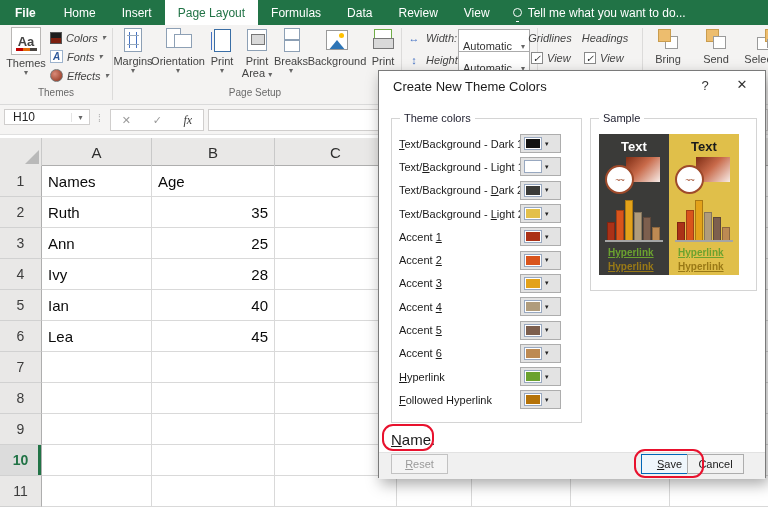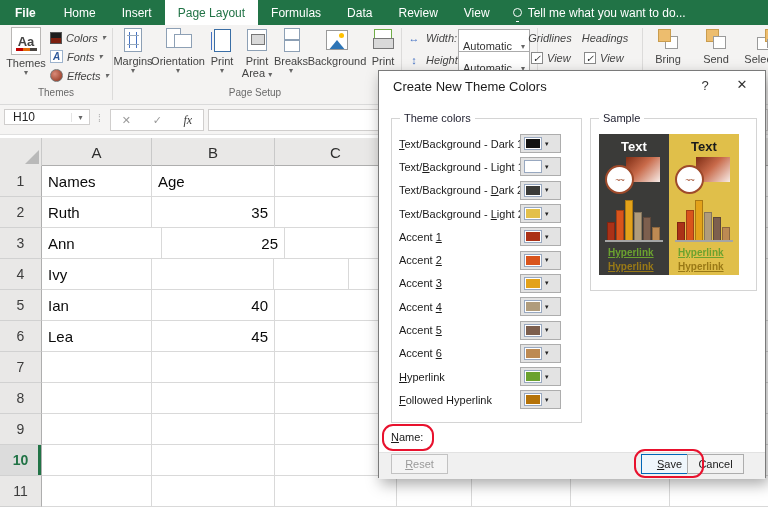--- a/index.html
+++ b/index.html
@@ -98,21 +98,21 @@
   .swatch .col { width:18px; height:13px; border:1px solid #98a8c0; box-shadow:inset 0 0 0 1px #fff; }
   .swatch .sc { font-size:7px; color:#222; }
   .spanel { position:absolute; width:70px; height:141px; }
   .s-text { position:absolute; top:5px; width:100%; text-align:center; font-size:13px; font-weight:bold; }
   .s-rect { position:absolute; left:27px; top:23px; width:34px; height:25px; background:linear-gradient(135deg,#7e2d14 0%,#c86a4a 45%,#f7ece8 100%); }
   .s-circle { position:absolute; left:6px; top:31px; width:29px; height:29px; border-radius:50%; background:#fff; border:2px solid #9e4a2b; display:flex; align-items:center; justify-content:center; font-size:9px; color:#9e4a2b; letter-spacing:-1px; }
   .s-base { position:absolute; left:6px; top:106px; width:58px; height:2px; background:#a5a5a5; }
   .s-bars { position:absolute; left:8px; bottom:35px; width:54px; height:40px; display:flex; align-items:flex-end; gap:1px; }
   .s-bars .bar { width:8px; border:1px solid rgba(0,0,0,.25); border-bottom:none; }
   .s-link { position:absolute; left:9px; font-size:10px; font-weight:bold; text-decoration:underline; }
-  .name-label { position:absolute; left:12px; top:360px; font-size:11px; color:#1a1a1a; }
+  .name-label { position:absolute; left:12px; top:360px; font-size:15px; color:#1a1a1a; }
   .name-label .u { text-decoration:underline; }
   .oval { position:absolute; border:2px solid #e8112d; border-radius:11px; z-index:12; pointer-events:none; }
   .name-input { position:absolute; left:59px; top:357px; width:320px; height:20px; background:#fff; border:1px solid #7a7a7a; font-size:11px; display:flex; align-items:center; padding-left:3px; }
   .name-input .sel { background:#abcdf0; color:#111; padding:1px 2px; }
   .dfooter { position:absolute; left:0; top:381px; width:100%; height:27px; background:#f0f0f0; border-top:1px solid #e2e2e2; }
   .dbtn { position:absolute; top:383px; width:57px; height:20px; font-size:11px; display:flex; align-items:center; justify-content:center; background:#f2f2f2; border:1px solid #adadad; color:#1a1a1a; }
   .dbtn .u { text-decoration:underline; }
   .dbtn.disabled { color:#9a9a9a; background:#f4f4f4; border-color:#c2c2c2; }
   .dbtn.default { border:1px solid #0066b8; background:#eff6fc; }
 </style>
@@ -332,31 +332,32 @@
         <div class="cell" style="width:110px;">Ruth</div>
         <div class="cell num" style="width:123px;">35</div>
         <div class="cell" style="width:122px;"></div>
         <div class="cell" style="width:75px;"></div>
           <div class="cell" style="width:99px;"></div>
           <div class="cell" style="width:99px;"></div>
           <div class="cell" style="width:98px; border-right:none;"></div>
       </div>
       <div class="grow">
         <div class="rowhead">3</div>
-        <div class="cell" style="width:120px;">Ann</div>
+        <div class="cell" style="width:110px;">Ann</div>
         <div class="cell num" style="width:123px;">25</div>
         <div class="cell" style="width:122px;"></div>
         <div class="cell" style="width:75px;"></div>
           <div class="cell" style="width:99px;"></div>
           <div class="cell" style="width:99px;"></div>
           <div class="cell" style="width:98px; border-right:none;"></div>
       </div>
       <div class="grow">
         <div class="rowhead">4</div>
         <div class="cell" style="width:110px;">Ivy</div>
+        <div class="cell num" style="width:123px;">28</div>
         <div class="cell" style="width:122px;"></div>
         <div class="cell" style="width:75px;"></div>
           <div class="cell" style="width:99px;"></div>
           <div class="cell" style="width:99px;"></div>
           <div class="cell" style="width:98px; border-right:none;"></div>
       </div>
       <div class="grow">
         <div class="rowhead">5</div>
         <div class="cell" style="width:110px;">Ian</div>
         <div class="cell num" style="width:123px;">40</div>

